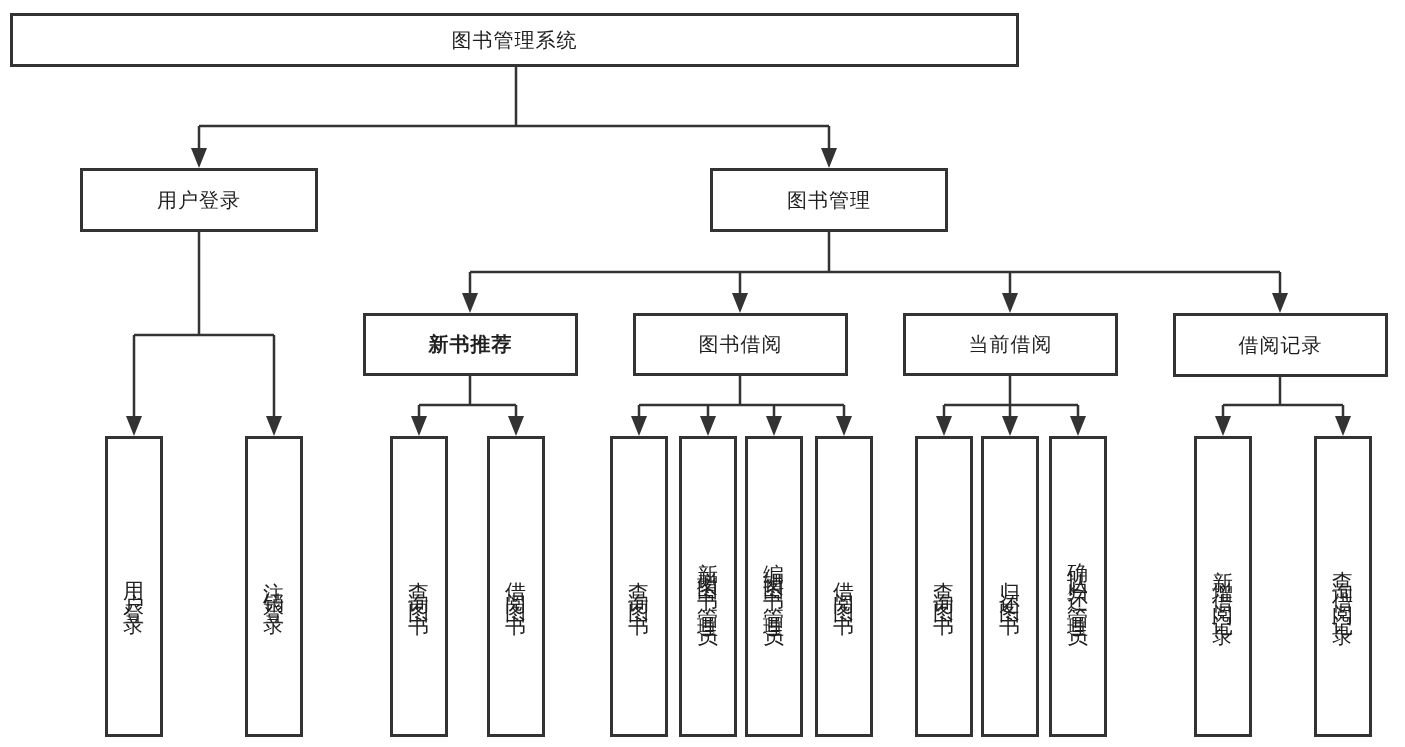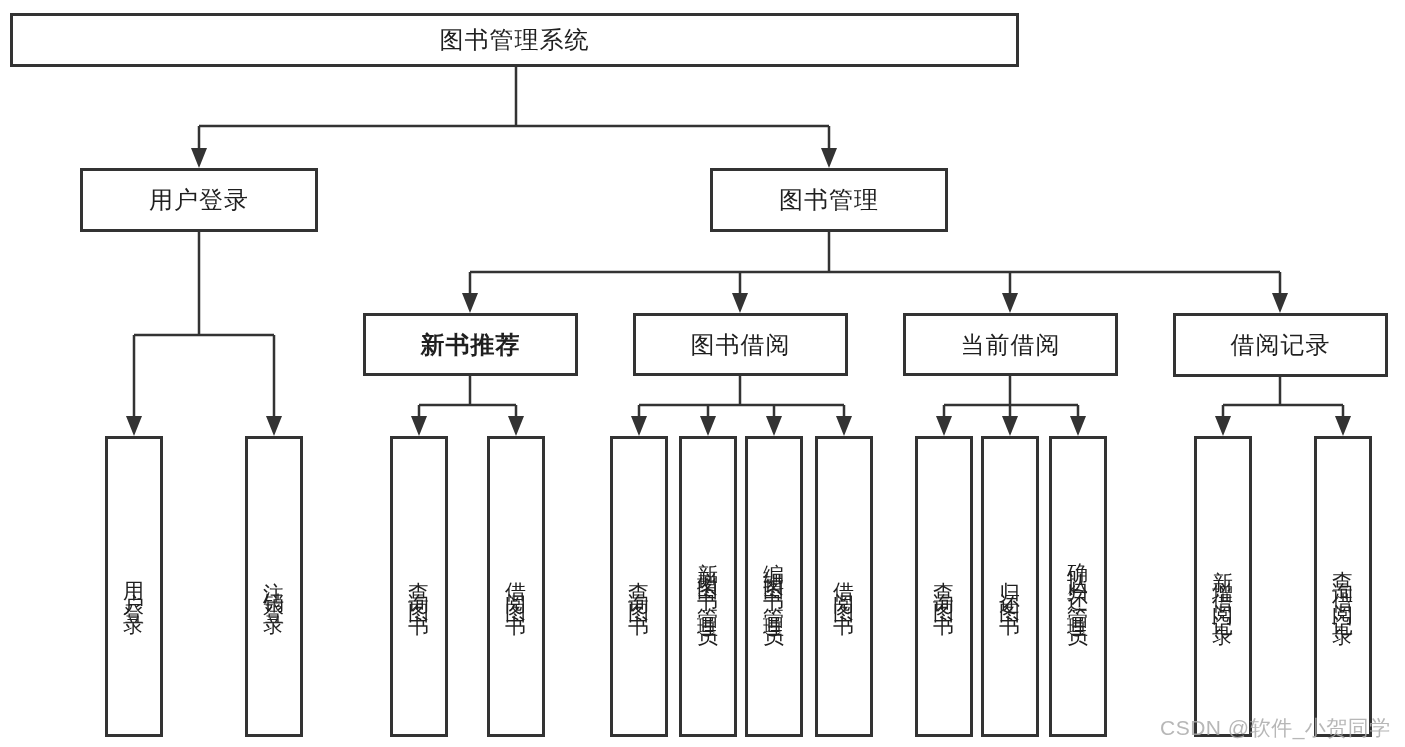--- a/index.html
+++ b/index.html
@@ -20,21 +20,21 @@
   .node {
     position: absolute;
     box-sizing: border-box;
     border: 3px solid #333333;
     background: #ffffff;
     display: flex;
     align-items: center;
     justify-content: center;
     color: #1f1f1f;
   }
-  .node.h-label { font-size: 24px; letter-spacing: 1px; }
+  .node.h-label { font-size: 20px; letter-spacing: 1px; }
   .node.leaf {
     writing-mode: vertical-rl;
     text-orientation: mixed;
     font-size: 21px;
     letter-spacing: 11px;
     line-height: 1;
     top: 436px;
     width: 58px;
     height: 301px;
   }
@@ -173,15 +173,14 @@
     <span>确认归还（管理员）</span>
   </div>
 
   <div class="node leaf" id="lf-recd-add">
     <span>新增借阅记录</span>
   </div>
   <div class="node leaf" id="lf-recd-query">
     <span>查询借阅记录</span>
   </div>
 
-  <div class="watermark">CSDN @软件_小贺同学</div>
 
 </div>
 
 </body></html>

